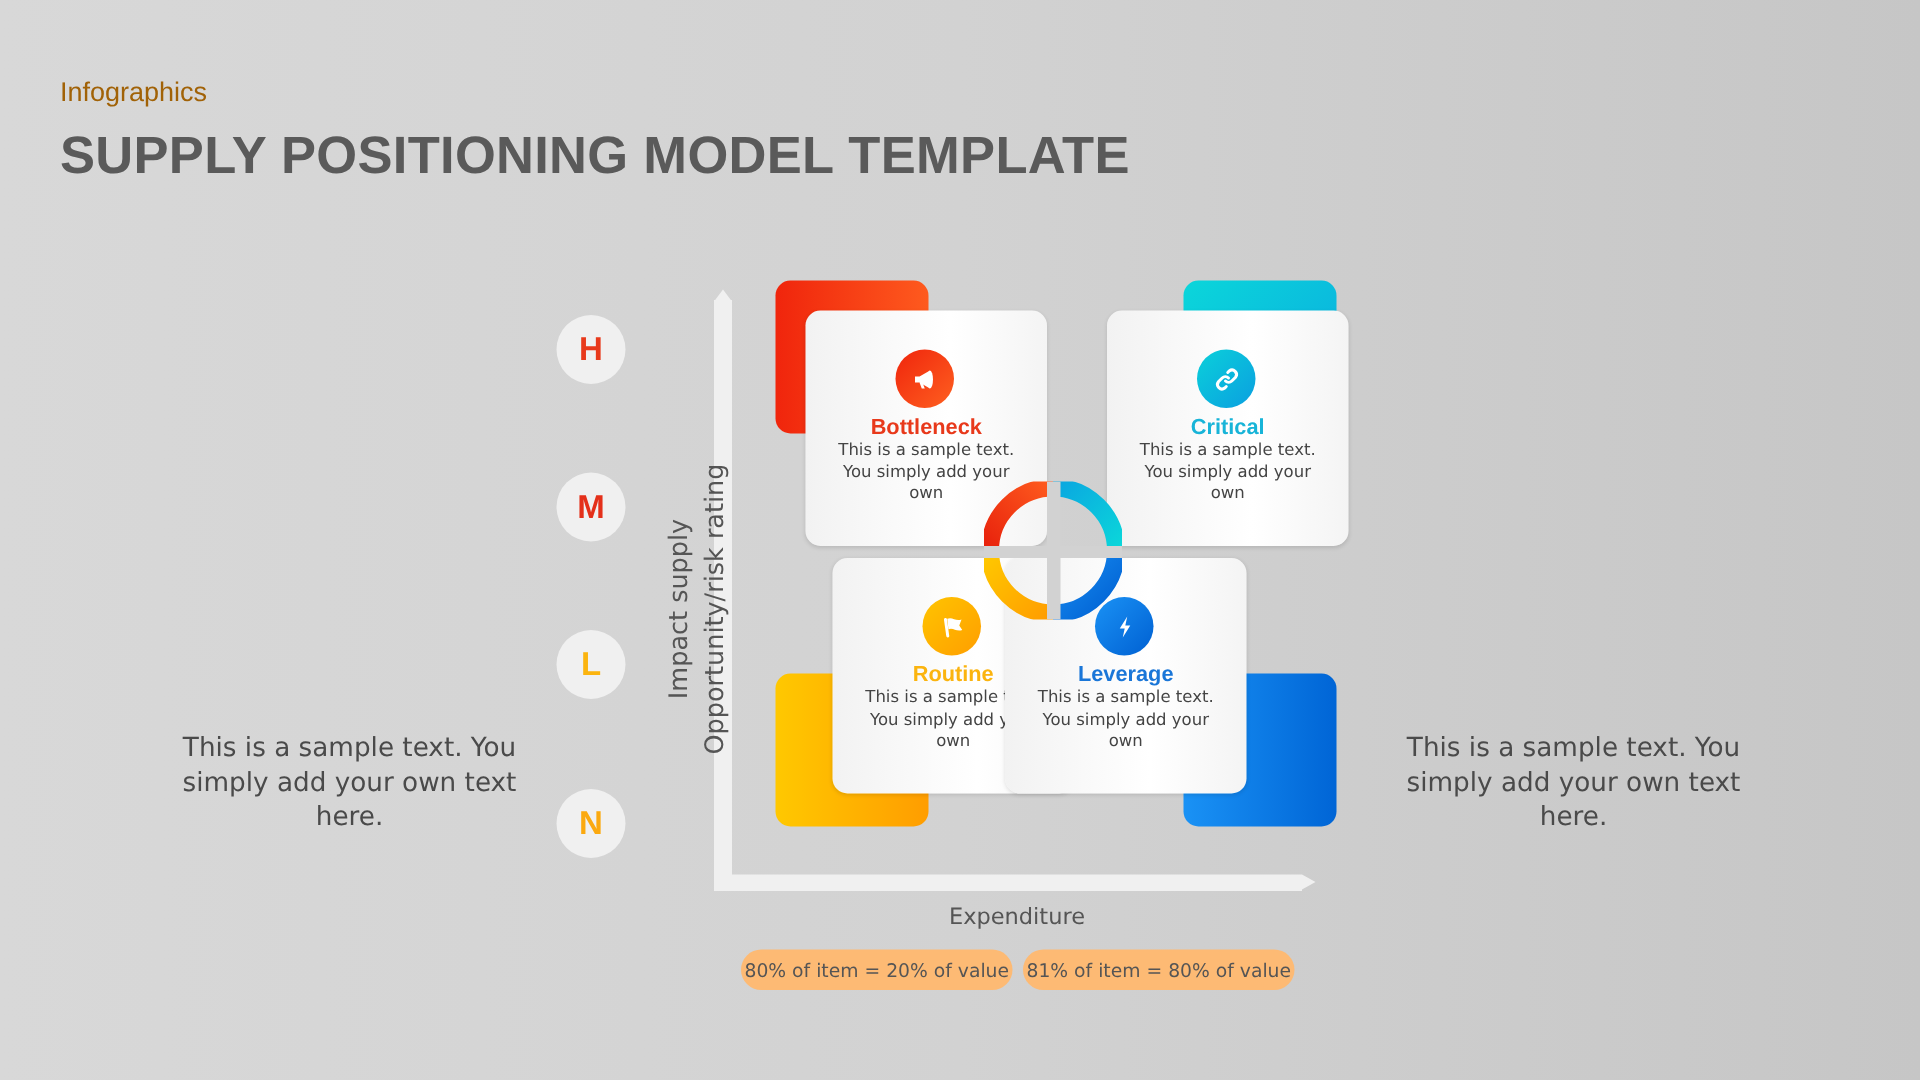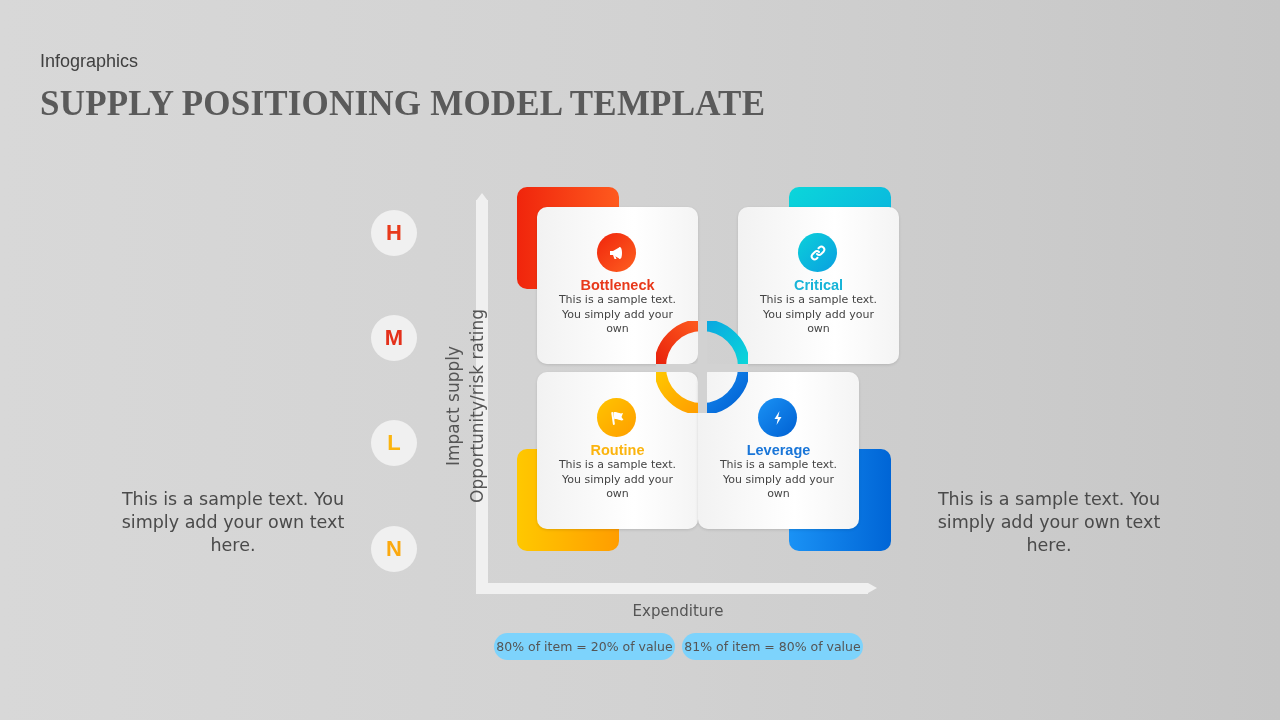--- a/index.html
+++ b/index.html
@@ -3,52 +3,52 @@
 <meta charset="utf-8">
 <style>
   * { margin:0; padding:0; box-sizing:border-box; }
   html, body { width:1280px; height:720px; overflow:hidden; }
   body {
     position:relative;
     background: linear-gradient(90deg, #d8d8d8 0%, #d2d2d2 50%, #c6c6c6 100%);
     font-family: "DejaVu Sans", sans-serif;
   }
   .abs { position:absolute; }
-  .subtitle { left:40px; top:51px; font-size:18px; color:#404040; font-family:"Liberation Sans", sans-serif; }
-  .title { left:40px; top:84px; font-size:35px; font-weight:bold; color:#5a5a5a; font-family:Liberation Serif, serif; letter-spacing:0.2px; white-space:nowrap; }
+  .subtitle { left:40px; top:51px; font-size:18px; color:#a16207; font-family:"Liberation Sans", sans-serif; }
+  .title { left:40px; top:84px; font-size:35px; font-weight:bold; color:#5a5a5a; font-family:Liberation Sans, sans-serif; letter-spacing:0.2px; white-space:nowrap; }
 
   .side-text { width:240px; text-align:center; font-size:17.5px; line-height:23px; color:#4a4a4a; font-family:"DejaVu Sans", sans-serif; }
   .side-left { left:113px; top:488px; }
   .side-right { left:929px; top:488px; }
 
   .level { width:46px; height:46px; border-radius:50%; background:#f0f0f0; display:flex; align-items:center; justify-content:center; font-family:"Liberation Sans", sans-serif; font-weight:bold; font-size:22px; }
 
   .axis-v { left:476px; top:200px; width:12px; height:394px; background:#f0f0f0; }
   .axis-v-tip { left:476px; top:193px; width:0; height:0; border-left:6px solid transparent; border-right:6px solid transparent; border-bottom:8px solid #f0f0f0; }
   .axis-h { left:476px; top:583px; width:392px; height:11px; background:#f0f0f0; }
   .axis-h-tip { left:868px; top:583px; width:0; height:0; border-top:5.5px solid transparent; border-bottom:5.5px solid transparent; border-left:9px solid #f0f0f0; }
 
   .y-label { left:300px; top:382px; width:330px; transform:rotate(-90deg); transform-origin:center; text-align:center; font-size:17px; line-height:24px; color:#555; }
 
   .x-label { left:578px; top:602px; width:200px; text-align:center; font-size:15px; color:#555; }
-  .pill { top:633px; height:27px; border-radius:14px; background:#7dd3fc; font-size:12.5px; color:#555; display:flex; align-items:center; justify-content:center; white-space:nowrap; }
+  .pill { top:633px; height:27px; border-radius:14px; background:#fdba74; font-size:12.5px; color:#555; display:flex; align-items:center; justify-content:center; white-space:nowrap; }
   .pill-1 { left:494px; width:181px; }
   .pill-2 { left:682px; width:181px; }
 
   .back { width:102px; height:102px; border-radius:10px; }
   .back-red { left:517px; top:187px; background:linear-gradient(90deg,#f0250c,#fe5a1e); }
   .back-cyan { left:789px; top:187px; background:linear-gradient(135deg,#0bd6da,#0aa7e0); }
   .back-yellow { left:517px; top:449px; background:linear-gradient(90deg,#ffc800,#ff9d00); }
   .back-blue { left:789px; top:449px; background:linear-gradient(90deg,#1a92f5,#0065d6); }
 
   .card { width:161px; height:157px; border-radius:10px; background:linear-gradient(90deg,#f2f2f2,#ffffff 60%,#f4f4f4); box-shadow:0 1px 3px rgba(0,0,0,0.12); text-align:center; }
   .card-tl { left:537px; top:207px; }
   .card-tr { left:738px; top:207px; }
-  .card-bl { left:537px; top:372px; }
-  .card-br { left:698px; top:372px; }
+  .card-bl { left:555px; top:372px; }
+  .card-br { left:670px; top:372px; }
 
   .icon-circle { position:absolute; left:60px; top:26px; width:39px; height:39px; border-radius:50%; display:flex; align-items:center; justify-content:center; }
   .card-name { position:absolute; left:0; width:161px; top:70px; font-family:"Liberation Sans", sans-serif; font-weight:bold; font-size:14.5px; }
   .card-desc { position:absolute; left:20px; width:121px; top:86px; font-size:11px; line-height:14.5px; color:#444; }
 
   .ring { left:656px; top:321px; width:92px; height:92px; }
 </style>
 </head>
 <body>
 

